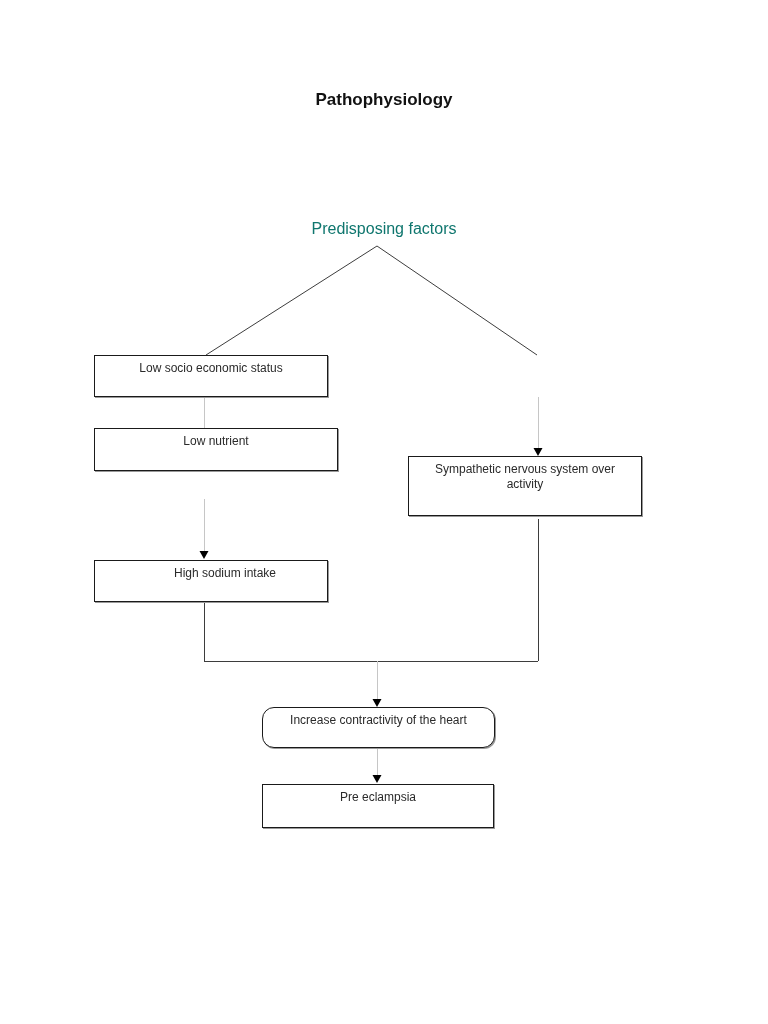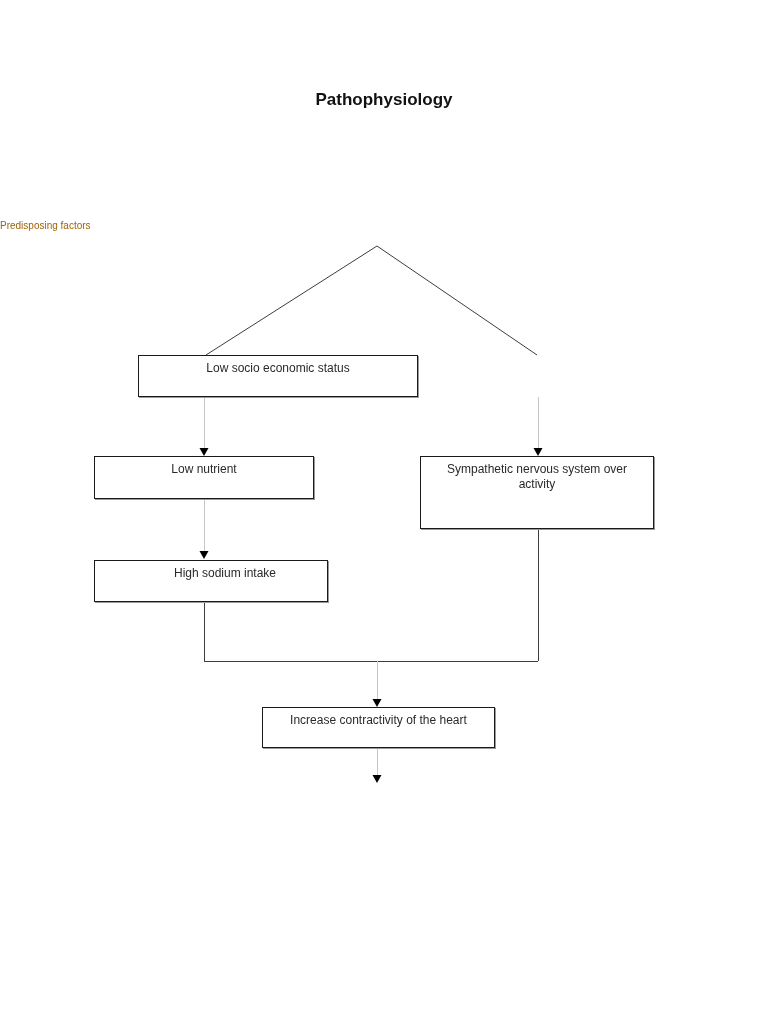--- a/index.html
+++ b/index.html
@@ -24,47 +24,47 @@
     text-align: center;
     font-size: 17px;
     font-weight: bold;
     color: #111111;
   }
   .root-label {
     position: absolute;
     top: 220px;
     left: 0;
     right: 0;
-    text-align: left;
-    font-size: 10px;
-    color: #a16207;
+    text-align: center;
+    font-size: 16px;
+    color: #0f766e;
   }
   .connector-layer {
     position: absolute;
     top: 0;
     left: 0;
   }
   .node {
     position: absolute;
     box-sizing: border-box;
     background: #ffffff;
     border: 1px solid #1a1a1a;
     box-shadow: 1px 1px 0 #999999;
     text-align: center;
     font-size: 12px;
     line-height: 15px;
     padding: 5px 8px 0 8px;
     color: #2a2a2a;
   }
-  .node-low-socio    { left: 94px;  top: 355px; width: 280px; height: 42px; margin-left: 44px; }
+  .node-low-socio    { left: 94px;  top: 355px; width: 234px; height: 42px; }
   .node-stress       { left: 427px; top: 355px; width: 234px; height: 42px; }
-  .node-low-nutrient { left: 94px;  top: 456px; width: 220px; height: 43px; }
-  .node-sympathetic  { left: 420px; top: 456px; width: 234px; height: 73px; }
+  .node-low-nutrient { left: 94px;  top: 428px; width: 244px; height: 43px; }
+  .node-sympathetic  { left: 408px; top: 456px; width: 234px; height: 60px; }
   .node-high-sodium  { left: 94px;  top: 560px; width: 234px; height: 42px; padding-left: 36px; }
-  .node-increase     { left: 262px; top: 707px; width: 233px; height: 41px; }
+  .node-increase     { left: 262px; top: 707px; width: 233px; height: 41px; border-radius: 12px; }
   .node-preeclampsia { left: 262px; top: 784px; width: 232px; height: 44px; }
 </style>
 </head>
 <body>
 
 <div class="page">
 
   <div class="page-title">Pathophysiology</div>
 
   <div class="root-label">Predisposing factors</div>
@@ -108,14 +108,17 @@
   </div>
 
   <div class="node node-high-sodium">
     <span>High sodium intake</span>
   </div>
 
   <div class="node node-increase">
     <span>Increase contractivity of the heart</span>
   </div>
 
+  <div class="node node-preeclampsia">
+    <span>Pre eclampsia</span>
+  </div>
 
 </div>
 
 </body></html>

